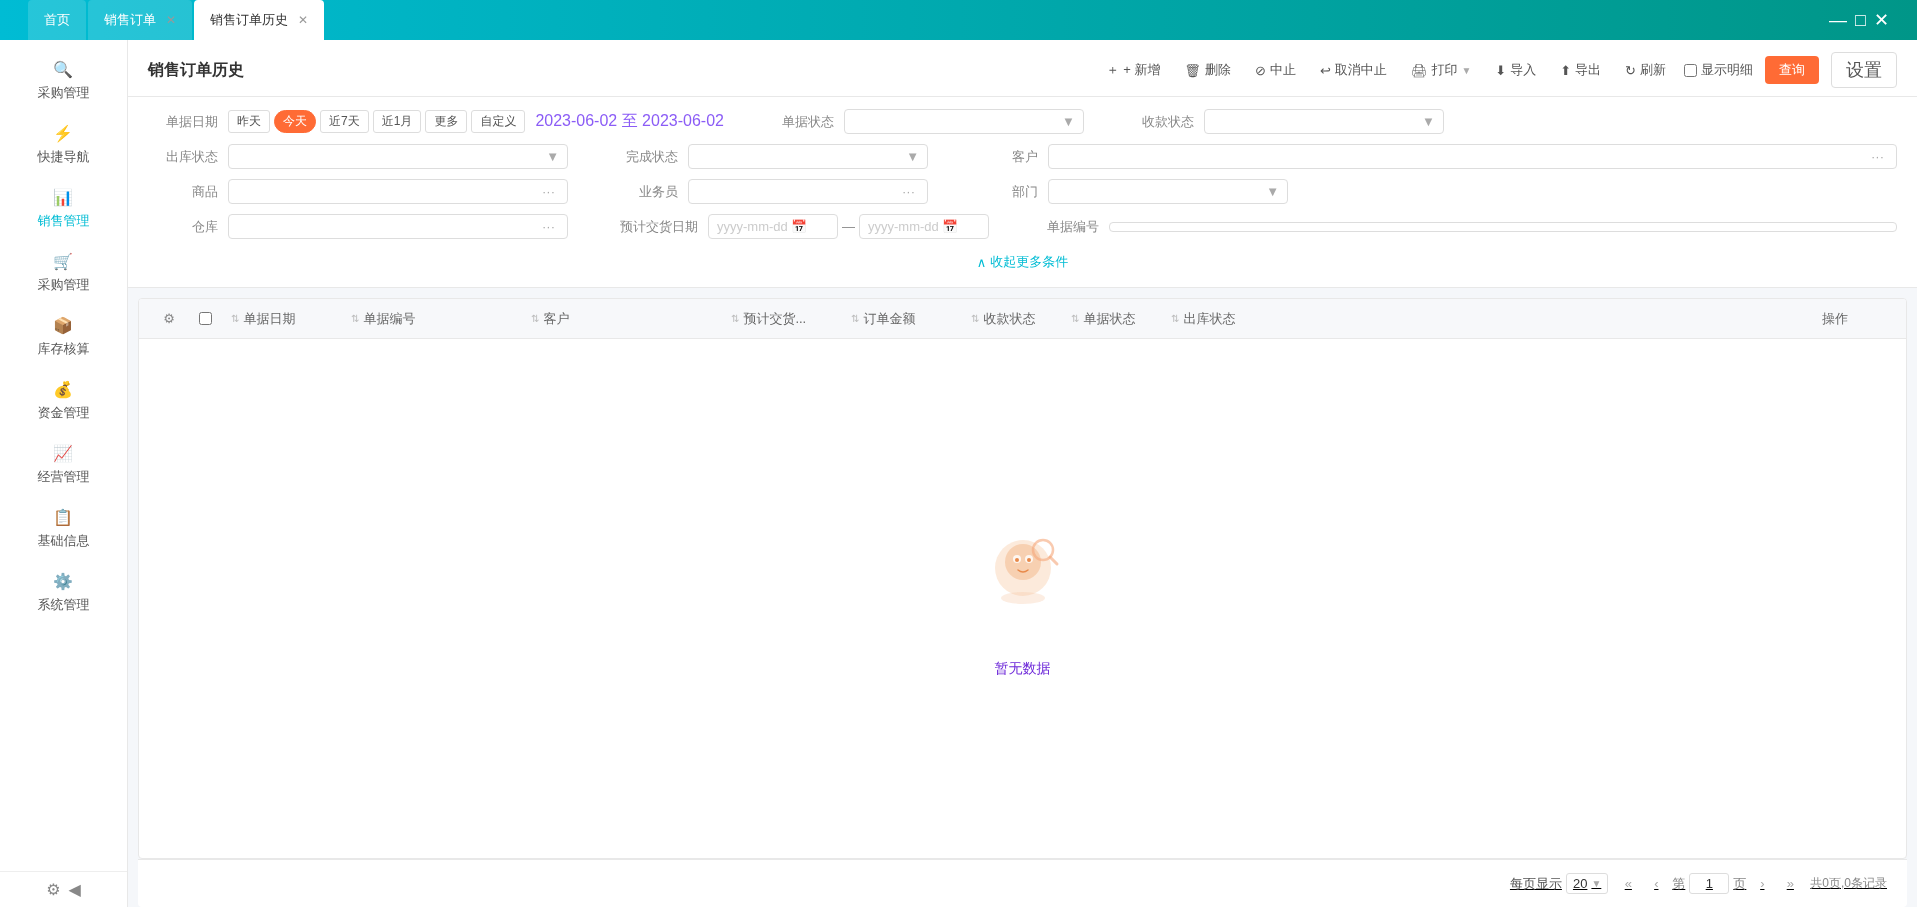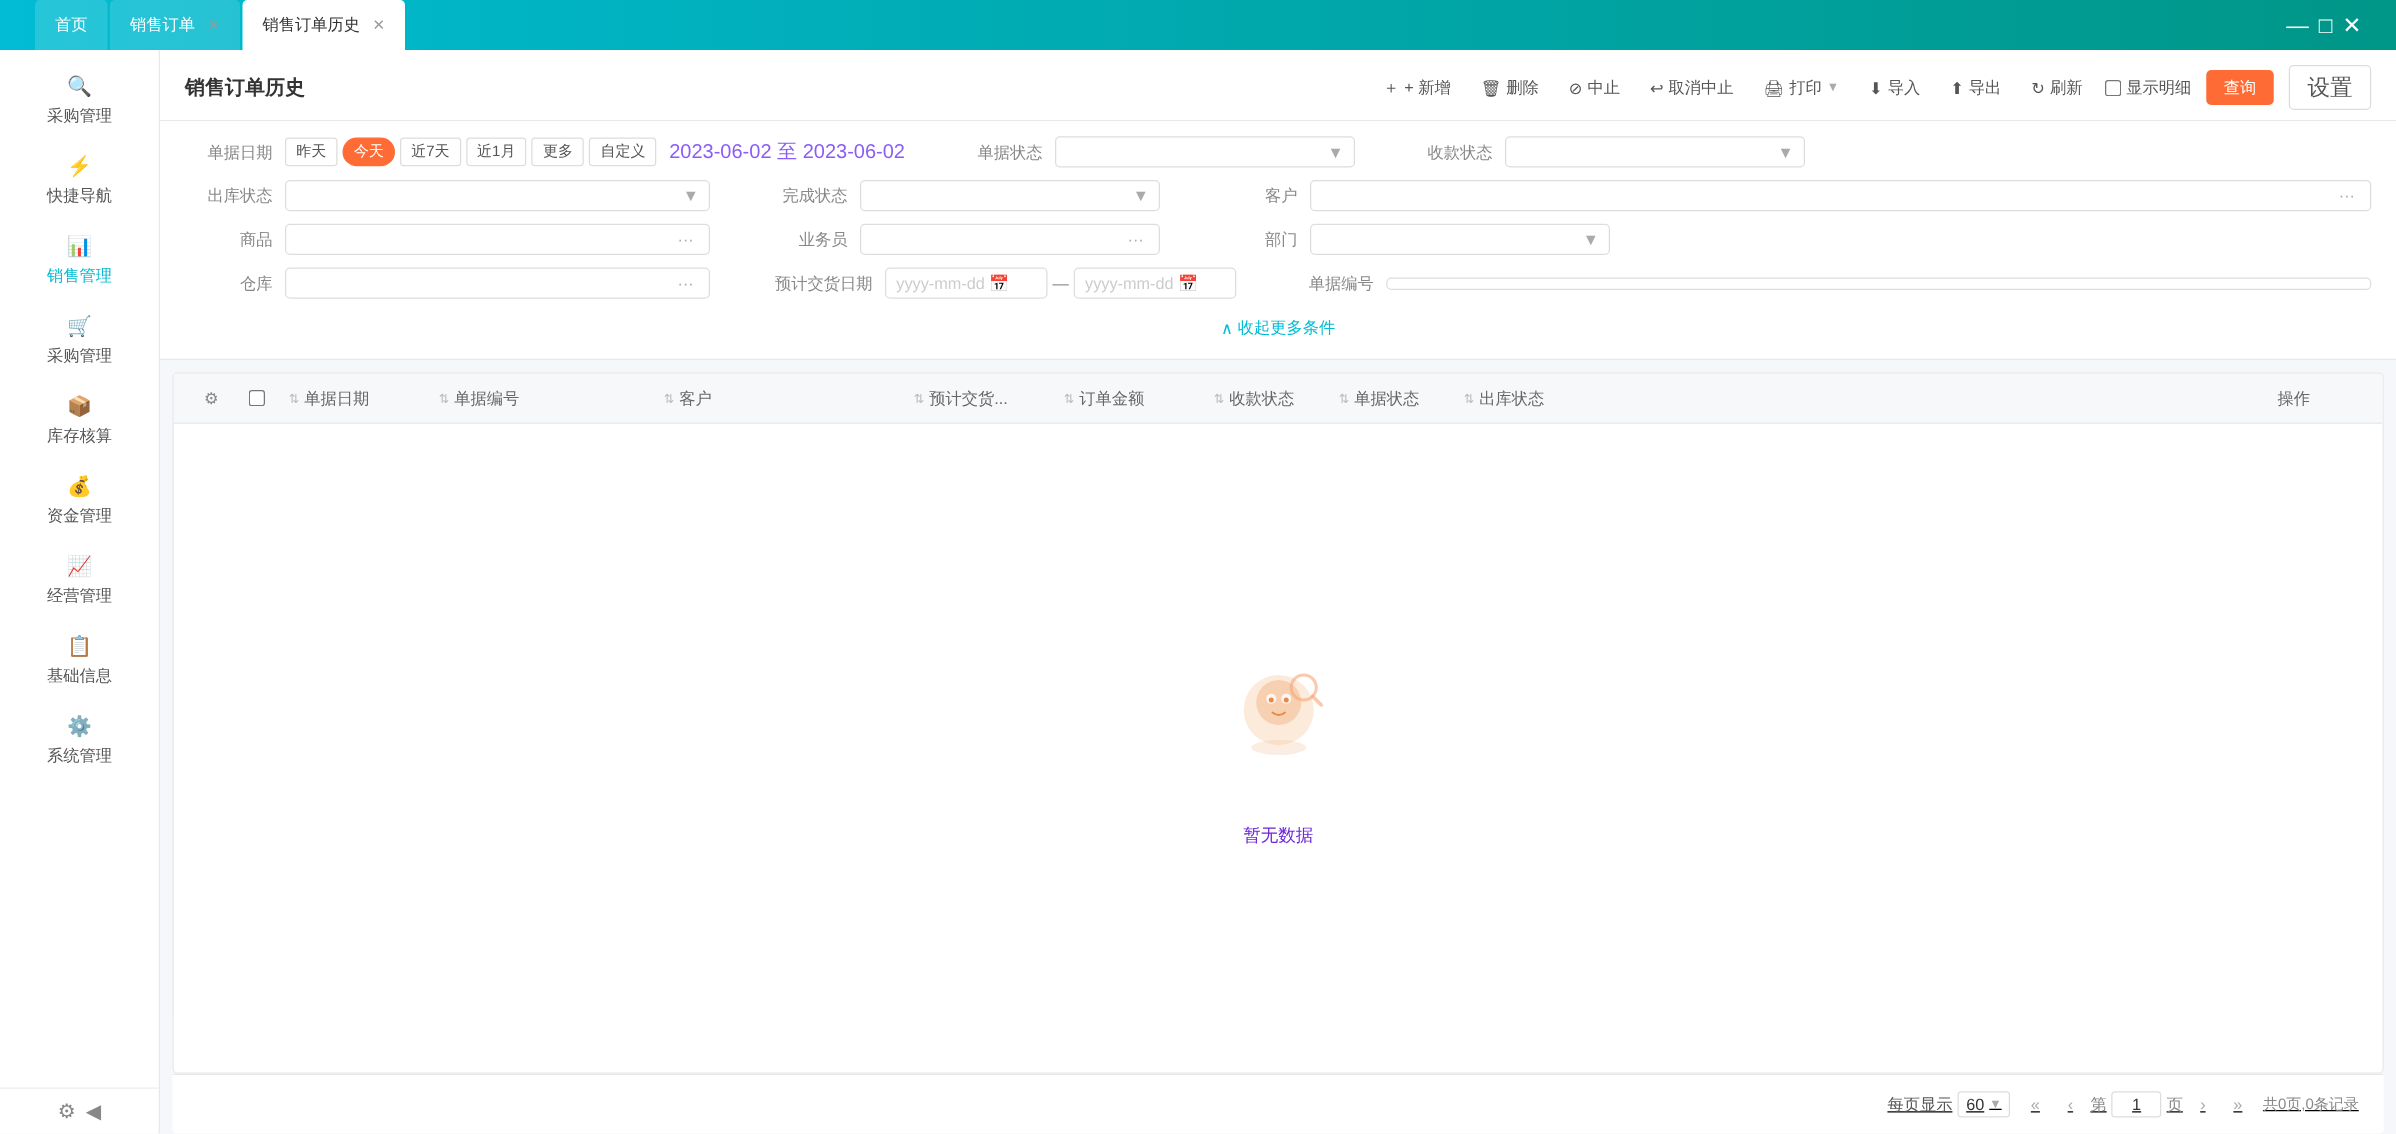--- a/index.html
+++ b/index.html
@@ -675,21 +675,21 @@
           </svg>
         </div>
         <span class="empty-text">暂无数据</span>
       </div>
     </div>
 
     <div class="pagination-bar">
       <div class="page-size-select">
         <span>每页显示</span>
         <div class="page-size-box">
-          <span>60</span>
+          <span>20</span>
           <span style="font-size:10px;color:#aaa;">▼</span>
         </div>
       </div>
       <div class="page-nav">
         <div class="page-nav-btn">
           <span>«</span>
         </div>
         <div class="page-nav-btn">
           <span>‹</span>
         </div>

